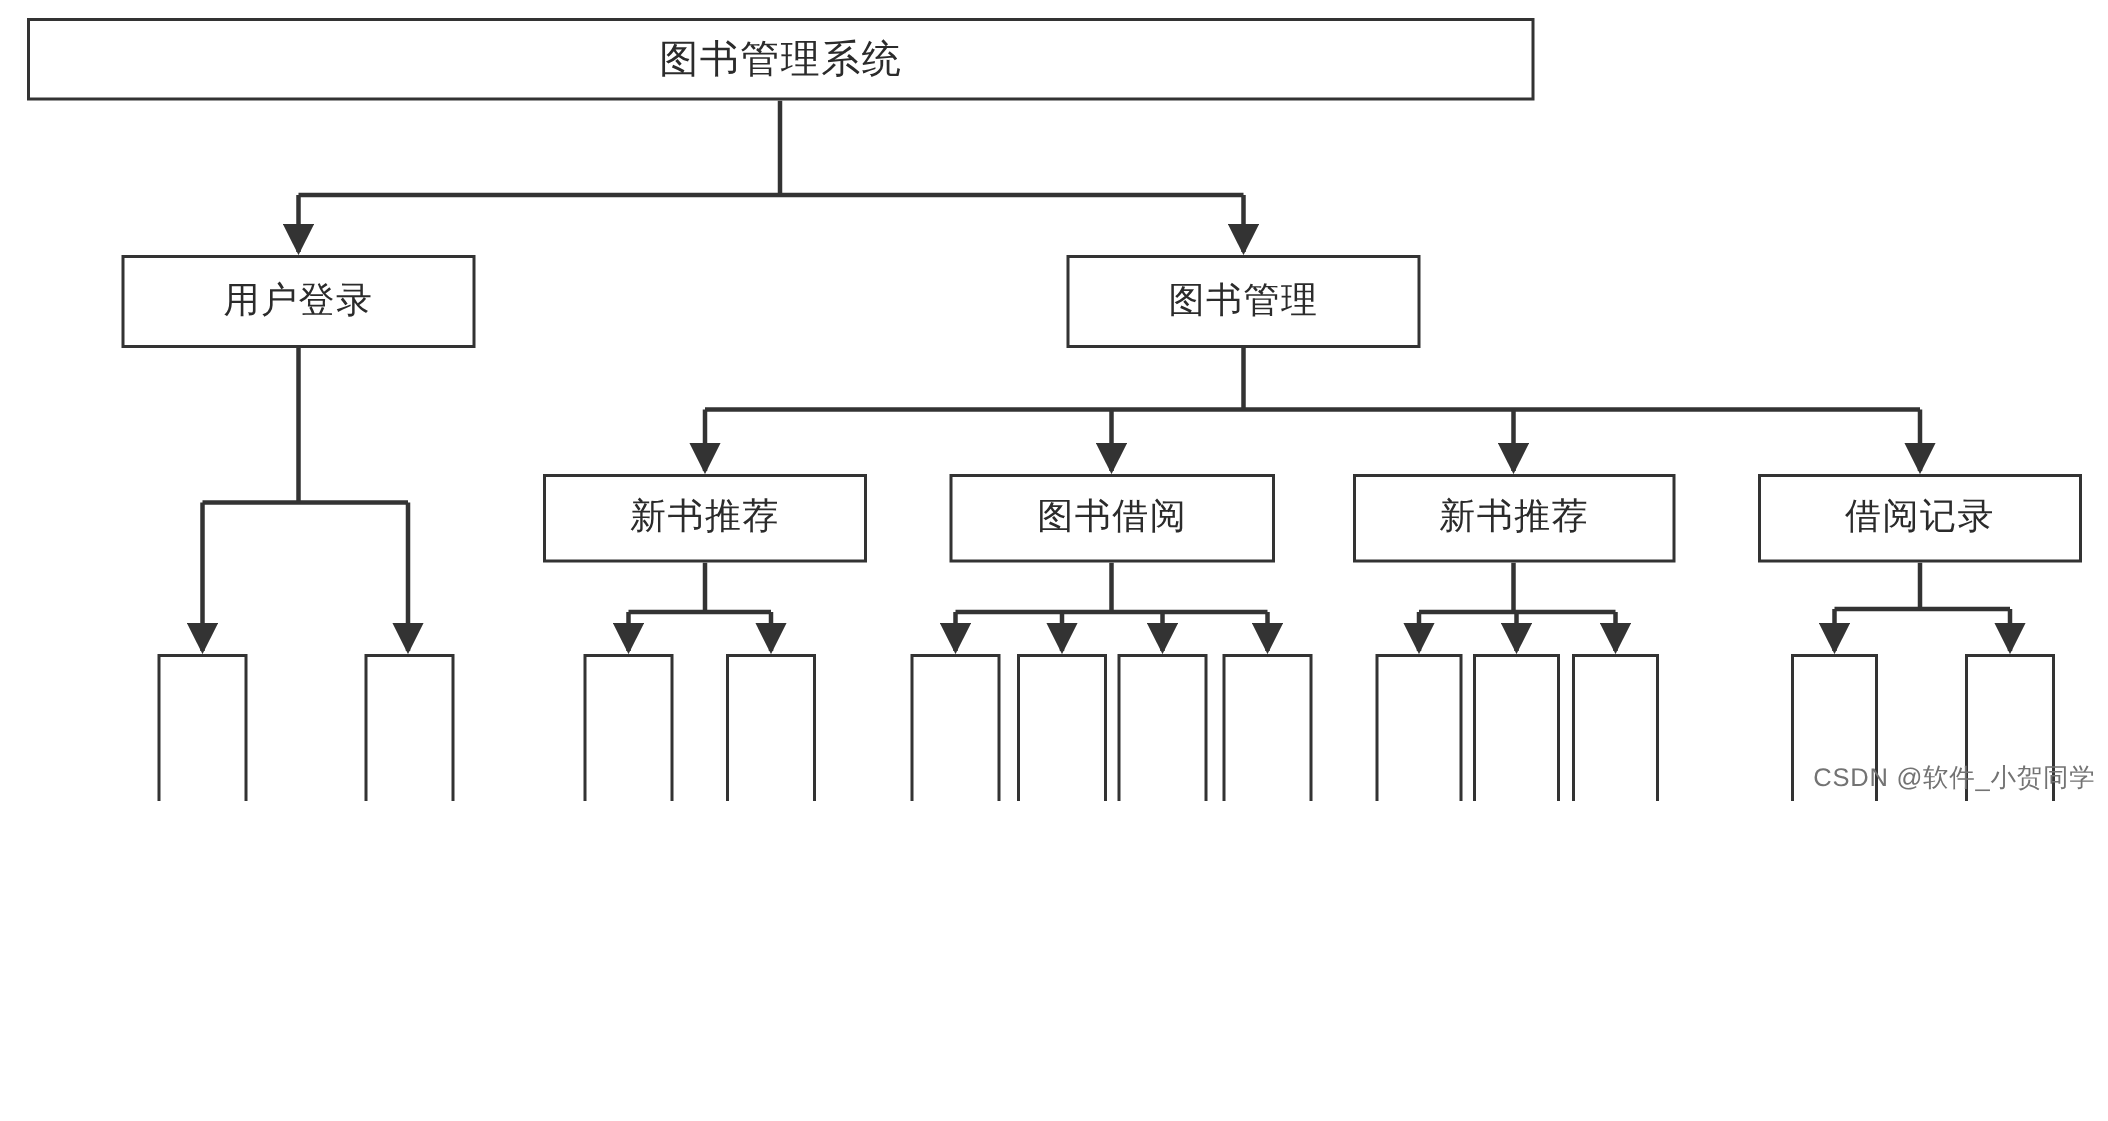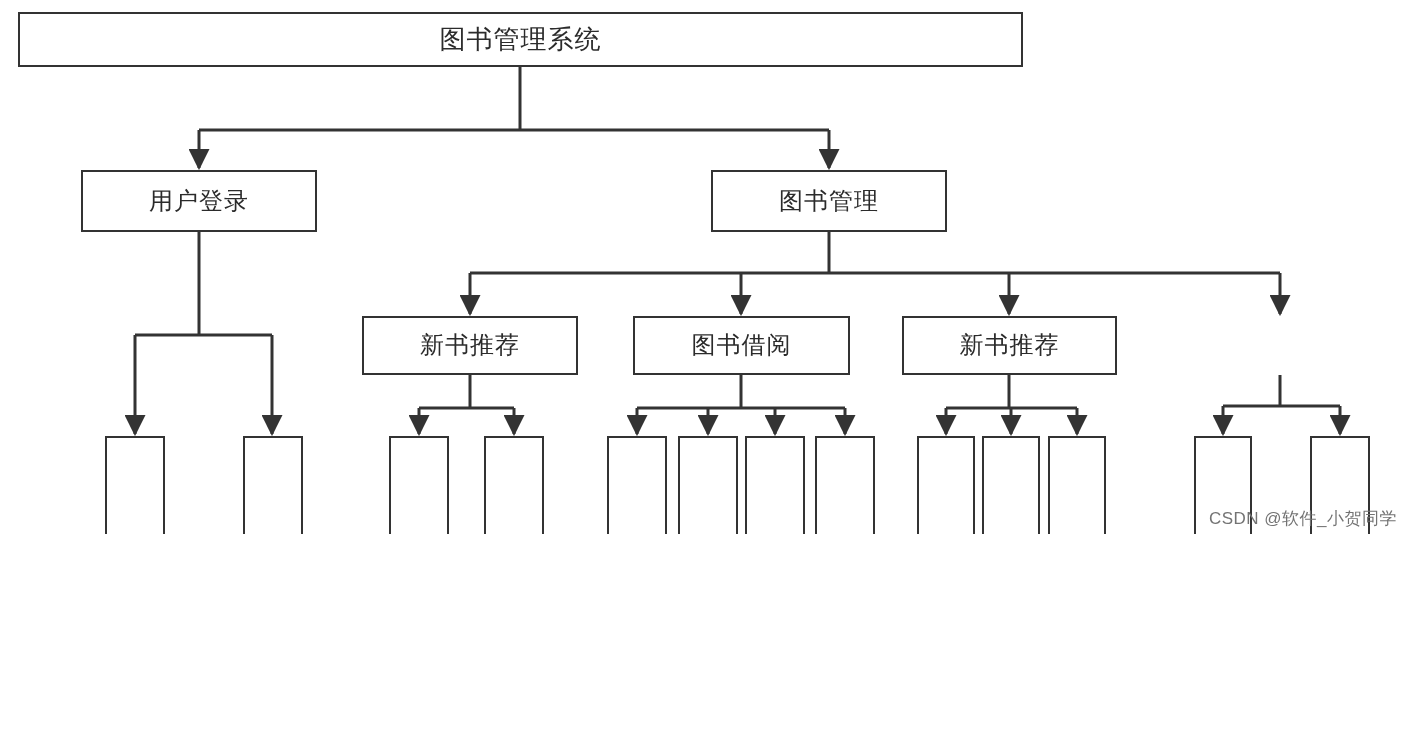--- a/index.html
+++ b/index.html
@@ -156,20 +156,23 @@
   </div>
 
   <div class="node horiz lvl3" style="left:633px; top:316px; width:217px; height:59px;">
     <span class="label">图书借阅</span>
   </div>
 
   <div class="node horiz lvl3" style="left:902px; top:316px; width:215px; height:59px;">
     <span class="label">新书推荐</span>
   </div>
 
+  <div class="node horiz lvl3" style="left:1172px; top:316px; width:216px; height:59px;">
+    <span class="label">借阅记录</span>
+  </div>
 
   <div class="node vert" style="left:105px; top:436px; width:60px; height:298px;">
     <span class="label">用户登录</span>
   </div>
 
   <div class="node vert" style="left:243px; top:436px; width:60px; height:298px;">
     <span class="label">注销登录</span>
   </div>
 
   <div class="node vert" style="left:389px; top:436px; width:60px; height:298px;">

